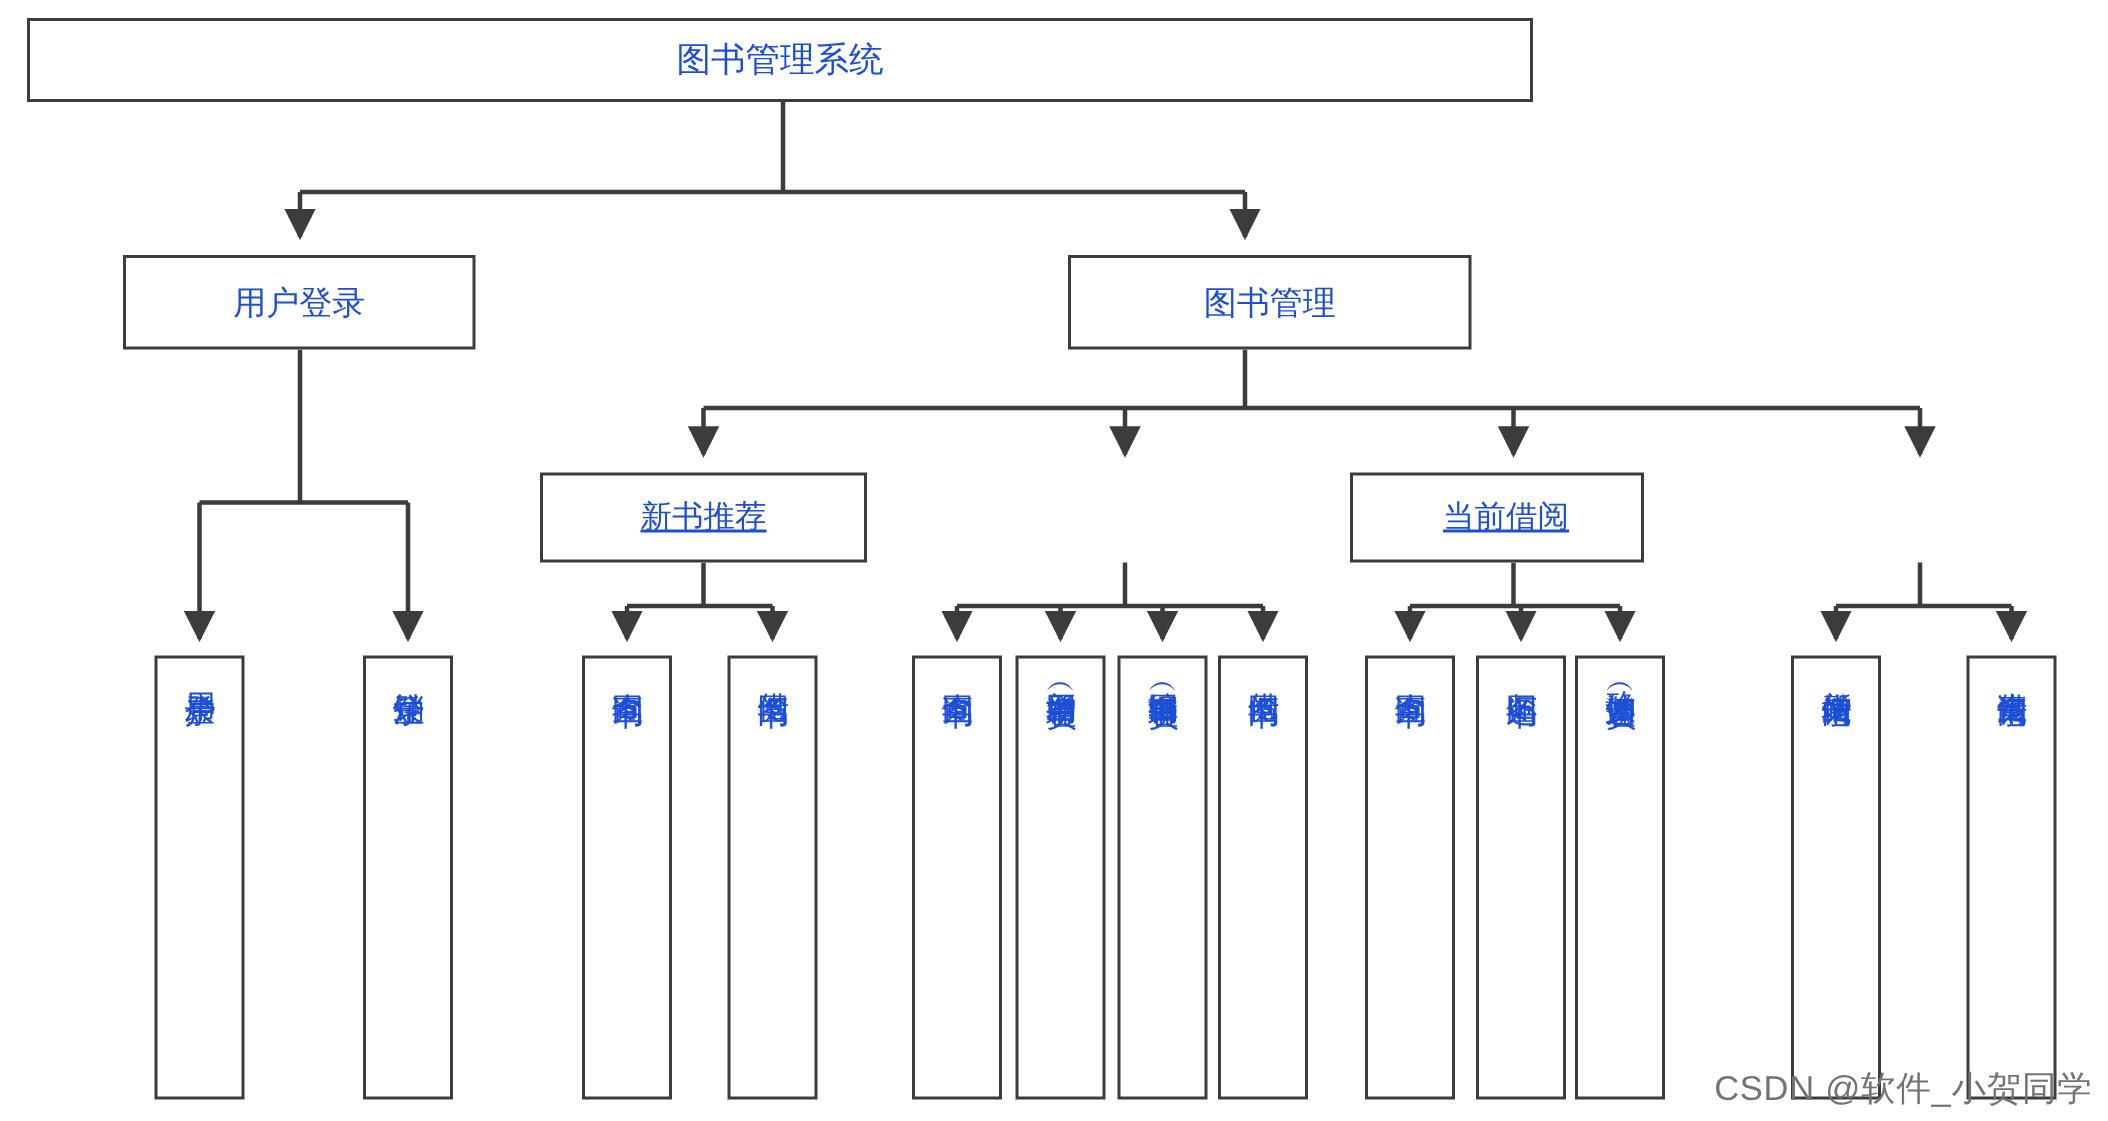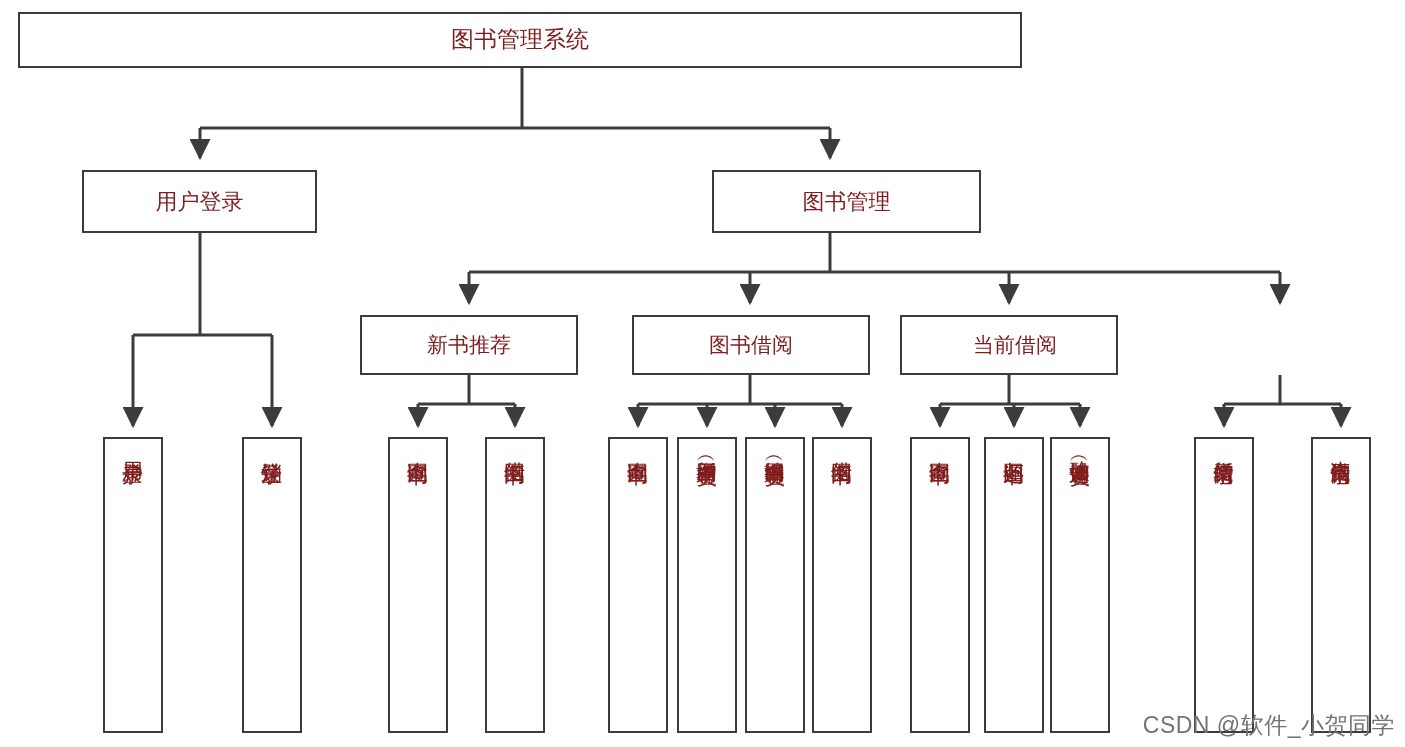--- a/index.html
+++ b/index.html
@@ -32,25 +32,25 @@
     background: #ffffff;
     display: flex;
     align-items: center;
     justify-content: center;
     color: #232323;
   }
   .node .label {
     display: block;
     text-align: center;
     line-height: 1.18;
-    color: #7f1d1d;
+    color: #1d4ed8;
   }
   .node.root .label { font-size: 23px; }
   .node.lvl1 .label { font-size: 22px; }
-  .node.lvl2 .label { font-size: 21px; }
+  .node.lvl2 .label { font-size: 21px; text-decoration: underline; }
 
   
   .node.leaf {
     align-items: flex-start;
     justify-content: center;
     padding-top: 6px;
   }
   .node.leaf .label {
     writing-mode: vertical-rl;
     text-orientation: upright;
@@ -134,24 +134,21 @@
   <div class="node lvl1" style="left:82px; top:170px; width:235px; height:63px;">
     <span class="label">用户登录</span>
   </div>
   <div class="node lvl1" style="left:712px; top:170px; width:269px; height:63px;">
     <span class="label">图书管理</span>
   </div>
 
   <div class="node lvl2" style="left:360px; top:315px; width:218px; height:60px;">
     <span class="label">新书推荐</span>
   </div>
-  <div class="node lvl2" style="left:632px; top:315px; width:238px; height:60px;">
-    <span class="label">图书借阅</span>
-  </div>
-  <div class="node lvl2" style="left:900px; top:315px; width:218px; height:60px;padding-left:12px;">
+  <div class="node lvl2" style="left:900px; top:315px; width:196px; height:60px;padding-left:12px;">
     <span class="label">当前借阅</span>
   </div>
 
   <div class="node leaf" style="left:103px; top:437px; width:60px; height:296px;">
     <span class="label">用户登录</span>
   </div>
   <div class="node leaf" style="left:242px; top:437px; width:60px; height:296px;">
     <span class="label">注销登录</span>
   </div>
 

